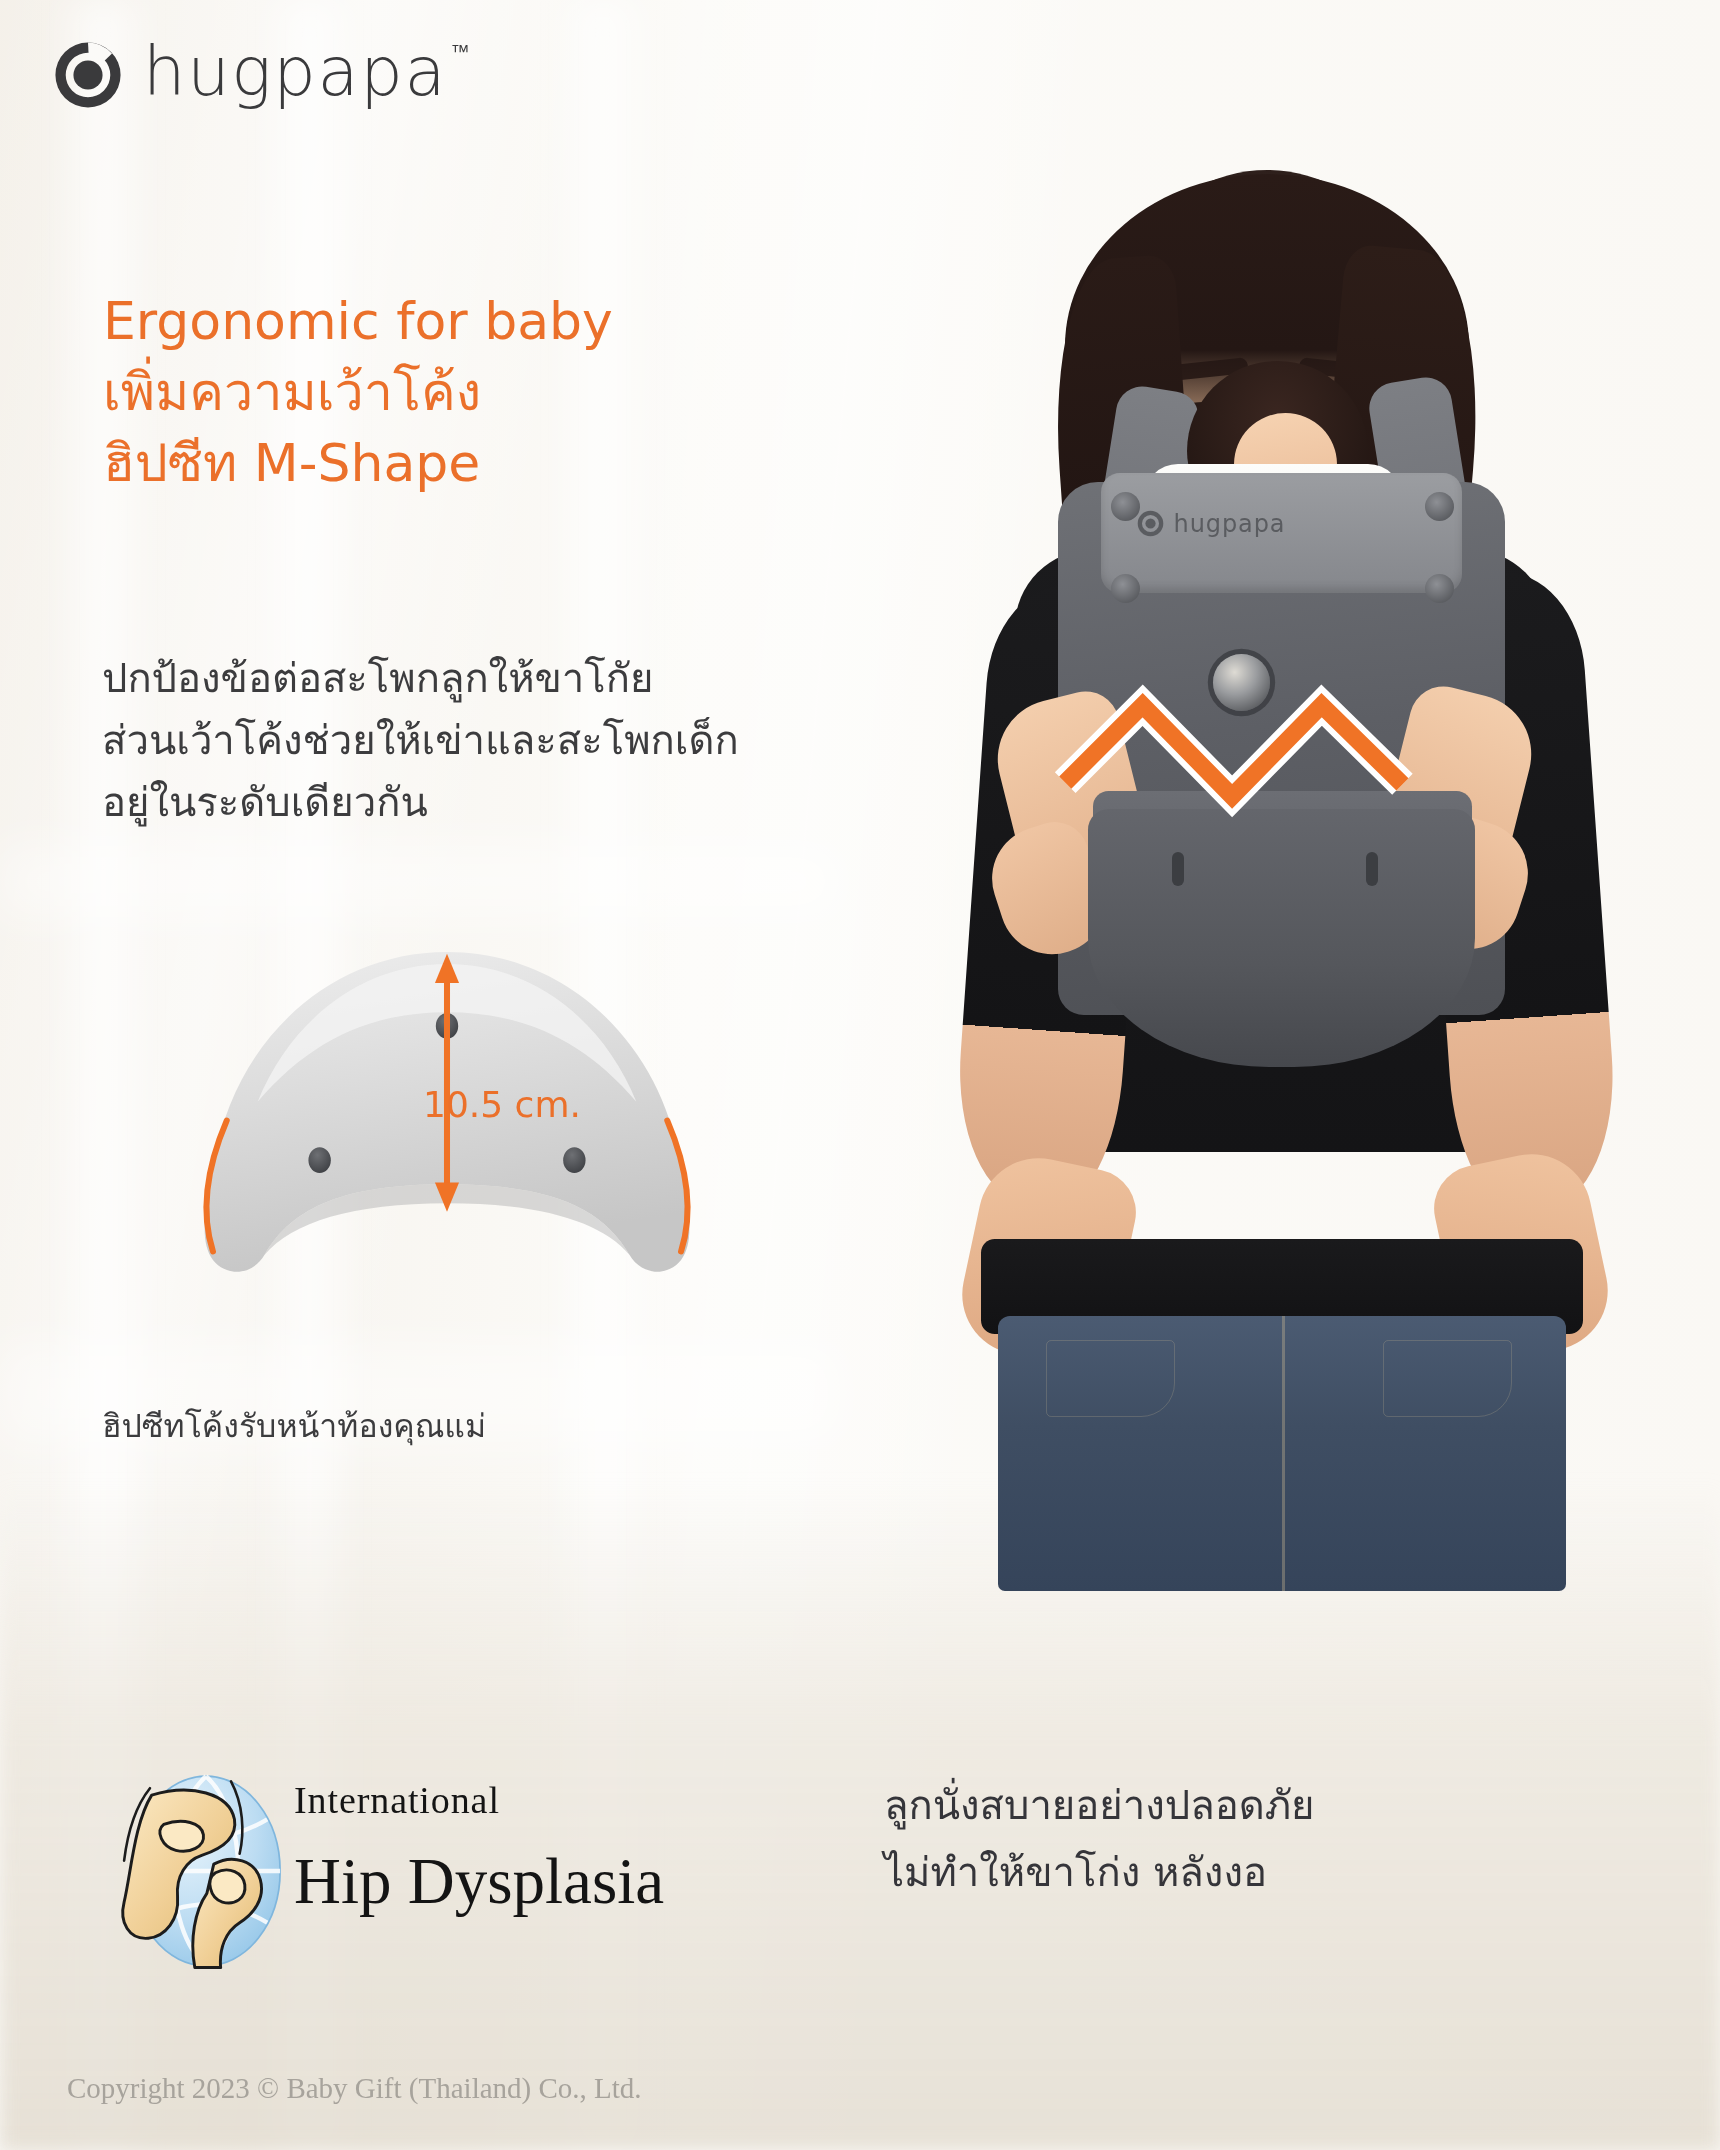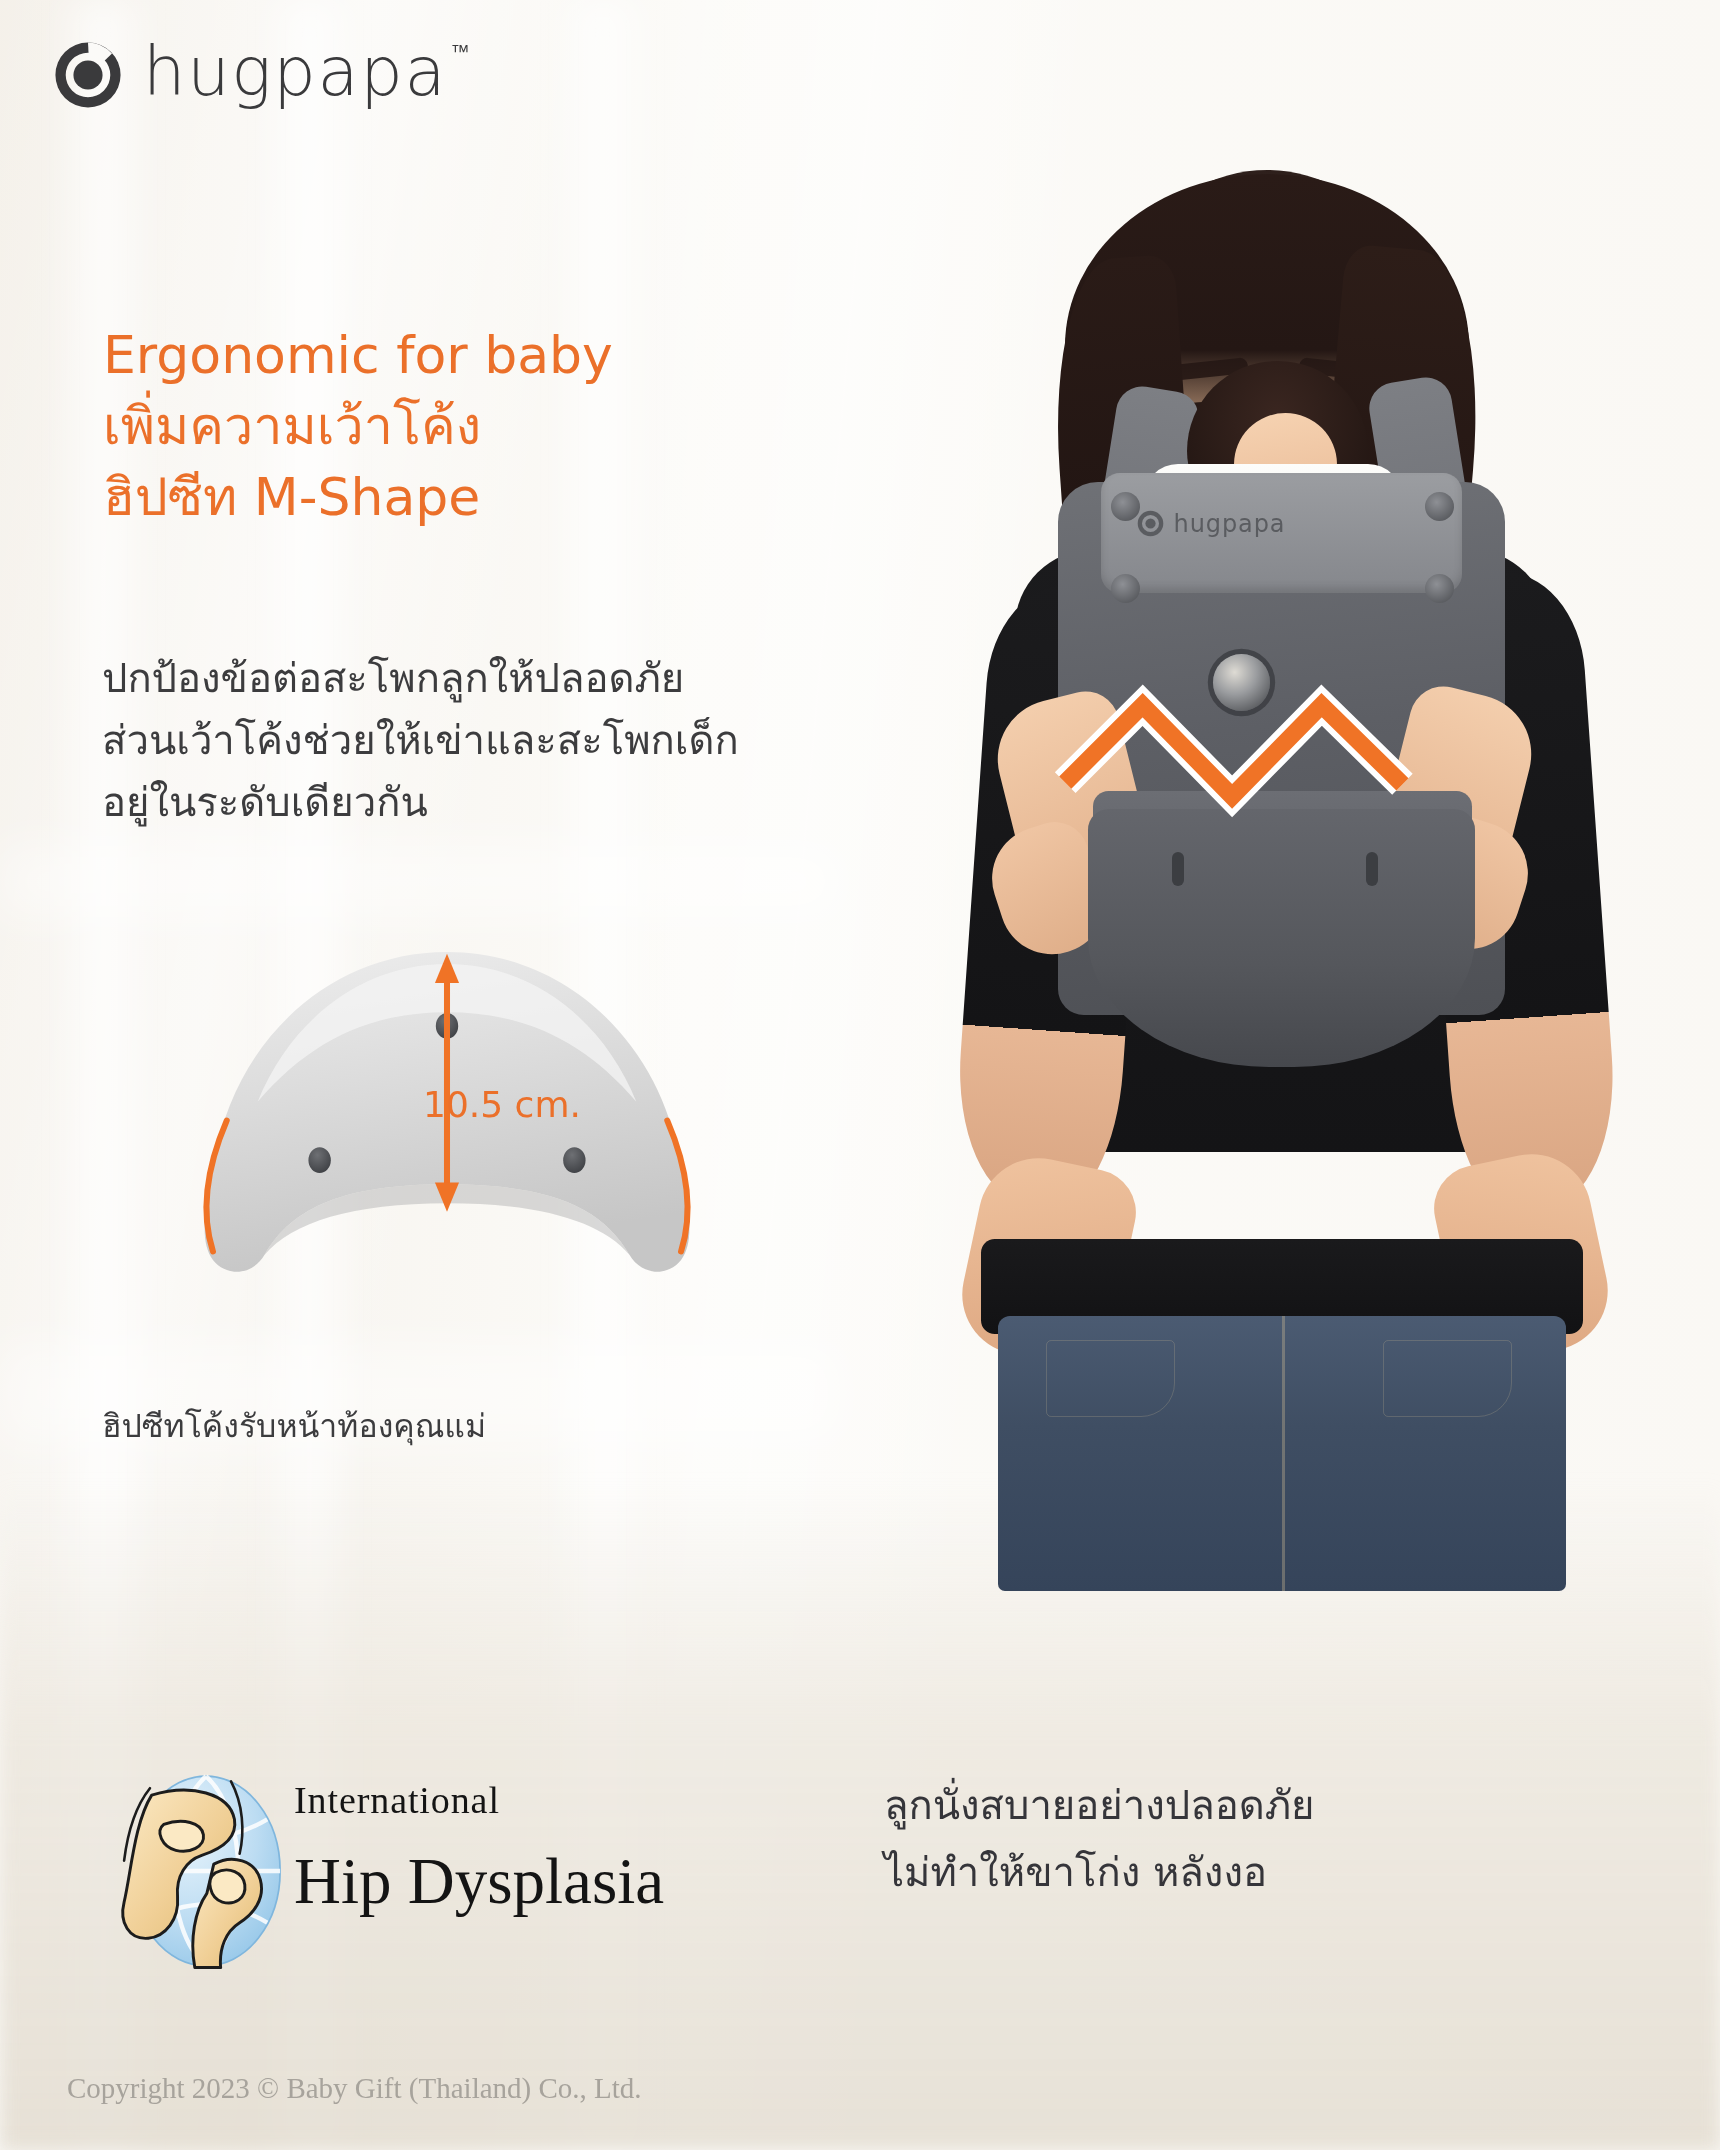--- a/index.html
+++ b/index.html
@@ -37,21 +37,21 @@
   #logo{ position:absolute; left:52px; top:36px; display:flex; align-items:flex-start; }
   #logo .mark{ width:72px; height:72px; position:relative; flex:0 0 auto; margin-top:3.4px; }
   #logo .wordmark{
     font-size:67px; color:#3a3a3c; letter-spacing:1.7px;
     font-weight:300; line-height:72px; margin-left:19px;
     font-family:"DejaVu Sans", sans-serif;
   }
   #logo .tm{ font-size:19px; color:#3a3a3c; margin-left:3.4px; margin-top:5.2px; }
 
   
-  #headline{ position:absolute; left:103px; top:320px; width:706px; }
+  #headline{ position:absolute; left:103px; top:286px; width:706px; }
   #headline .ln{
     color:#eb702a; font-size:52px; line-height:71px; white-space:nowrap;
     font-family:"DejaVu Sans", sans-serif; font-weight:400;
   }
 
   
   #bodycopy{ position:absolute; left:102px; top:647px; width:757px; }
   #bodycopy .ln{
     color:#3c3c3e; font-size:40px; line-height:62px; white-space:nowrap;
     font-family:"DejaVu Sans", sans-serif;
@@ -219,21 +219,21 @@
   <span class="tm">™</span>
 </div>
 
 <div id="headline">
   <div class="ln">Ergonomic for baby</div>
   <div class="ln">เพิ่มความเว้าโค้ง</div>
   <div class="ln">ฮิปซีท M-Shape</div>
 </div>
 
 <div id="bodycopy">
-  <div class="ln">ปกป้องข้อต่อสะโพกลูกให้ปลอดภัย</div>
+  <div class="ln">ปกป้องข้อต่อสะโพกลูกให้ขาโกัย</div>
   <div class="ln">ส่วนเว้าโค้งช่วยให้เข่าและสะโพกเด็ก</div>
   <div class="ln">อยู่ในระดับเดียวกัน</div>
 </div>
 
 <div id="seat">
   <svg viewBox="0 0 760 440" aria-hidden="true">
     <defs>
       <linearGradient id="seatg" x1="0" y1="0" x2="0.25" y2="1">
         <stop offset="0%" stop-color="#eeeeee"></stop>
         <stop offset="45%" stop-color="#dcdcdc"></stop>

